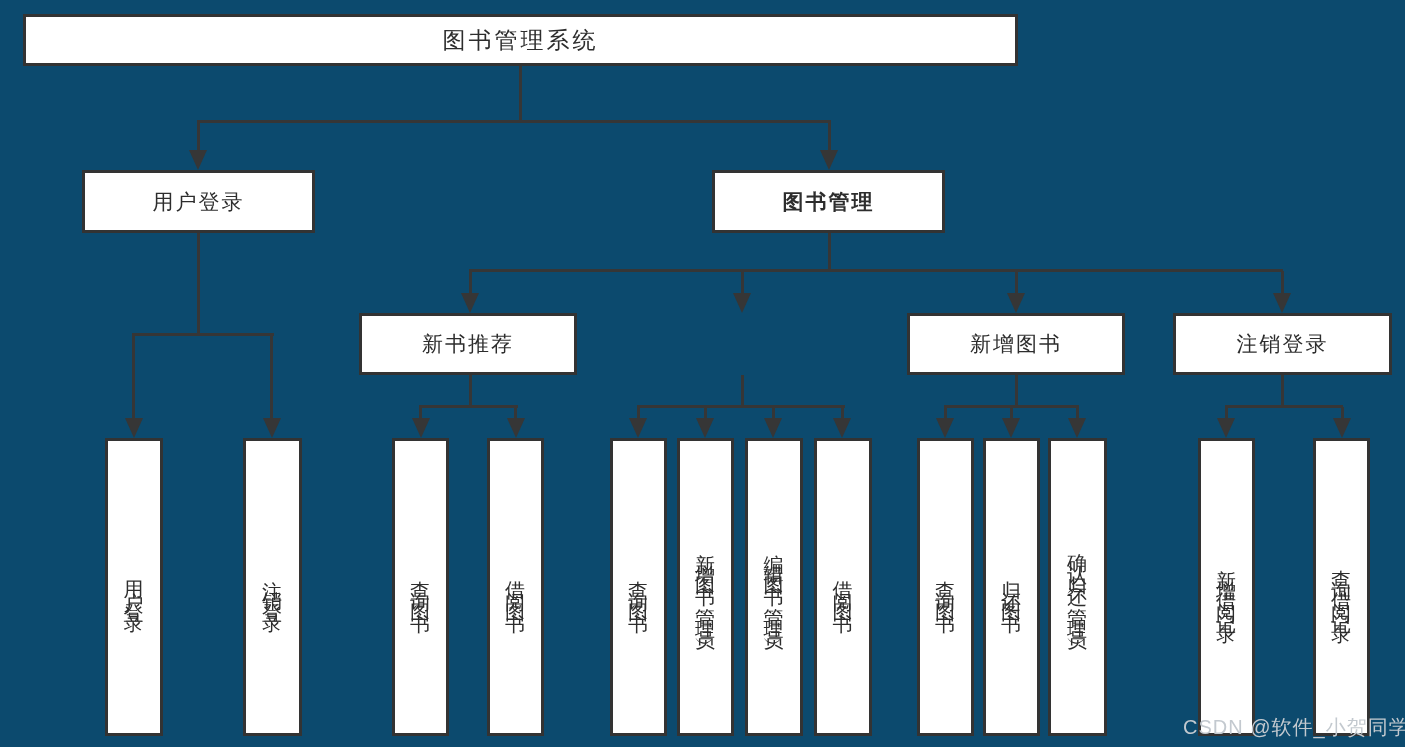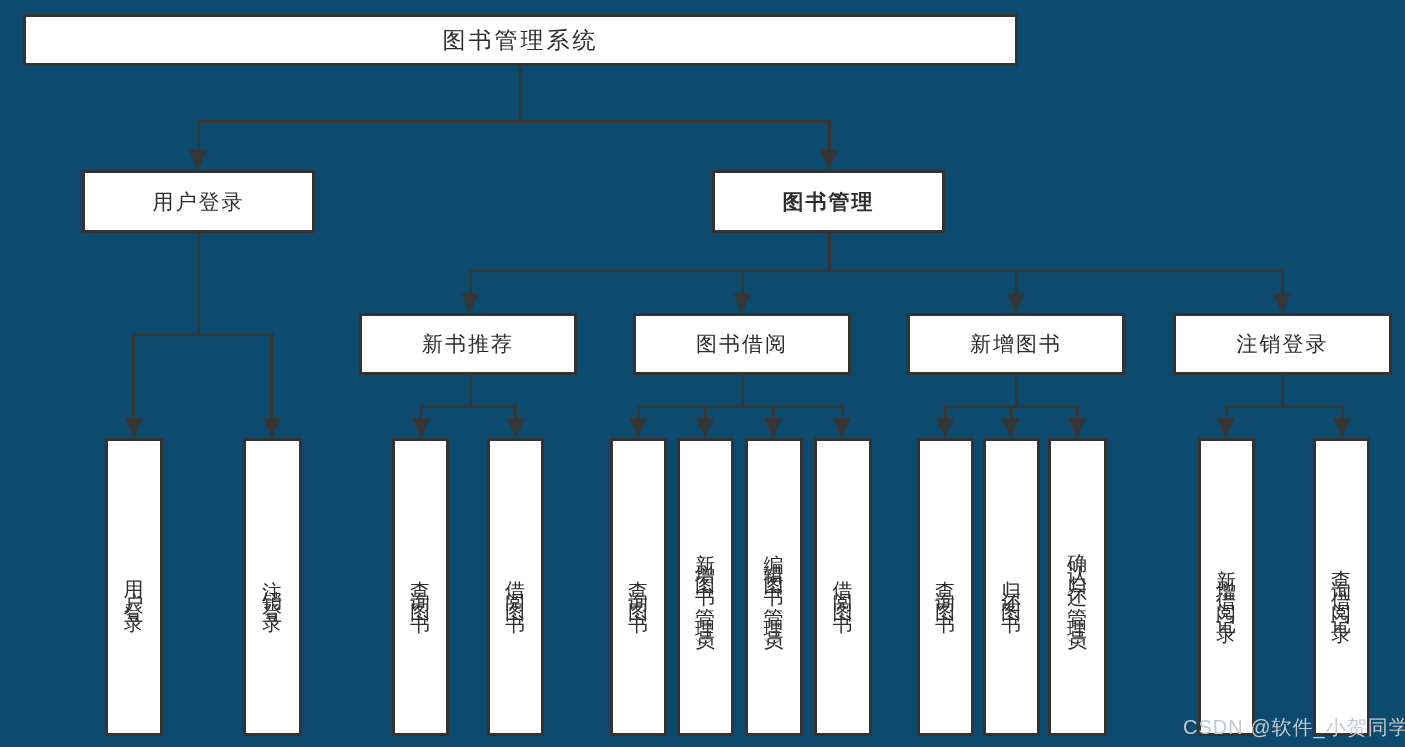--- a/index.html
+++ b/index.html
@@ -65,23 +65,20 @@
   <div class="arr" style="left:461px;top:293px;"></div>
   <div class="vline" style="left:741px;top:271px;height:24px;"></div>
   <div class="arr" style="left:733px;top:293px;"></div>
   <div class="vline" style="left:1015px;top:271px;height:24px;"></div>
   <div class="arr" style="left:1007px;top:293px;"></div>
   <div class="vline" style="left:1281px;top:271px;height:24px;"></div>
   <div class="arr" style="left:1273px;top:293px;"></div>
 
   <div class="box" style="left:359px;top:313px;width:218px;height:62px;">
     <span class="hlabel">新书推荐</span>
-  </div>
-  <div class="box" style="left:633px;top:313px;width:218px;height:62px;">
-    <span class="hlabel">图书借阅</span>
   </div>
   <div class="box" style="left:907px;top:313px;width:218px;height:62px;">
     <span class="hlabel">新增图书</span>
   </div>
   <div class="box" style="left:1173px;top:313px;width:219px;height:62px;">
     <span class="hlabel">注销登录</span>
   </div>
 
   <div class="vline" style="left:469px;top:375px;height:32px;"></div>
   <div class="hline" style="left:419px;top:405px;width:99px;"></div>

